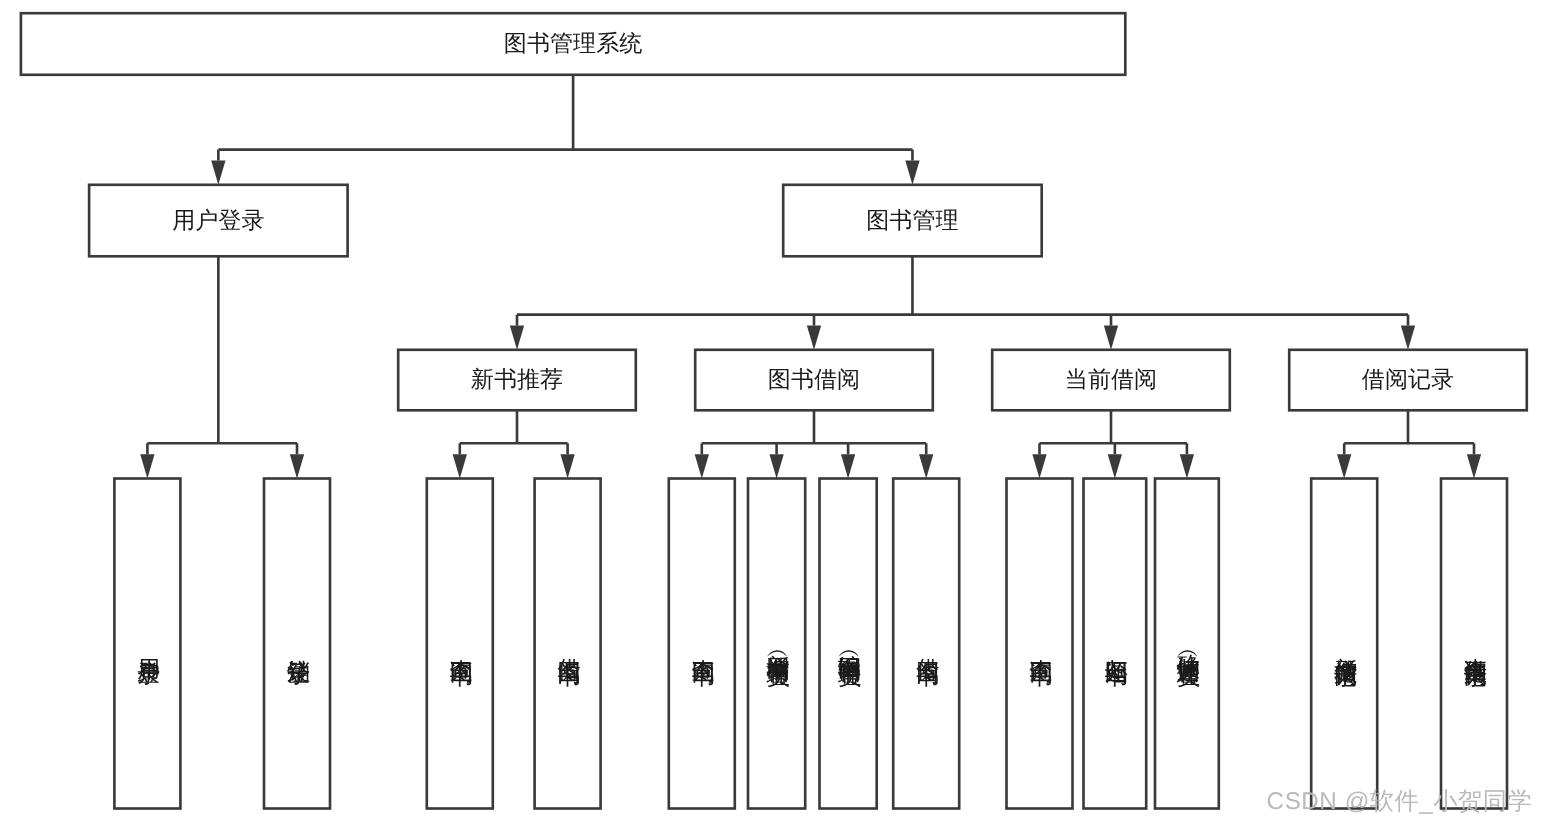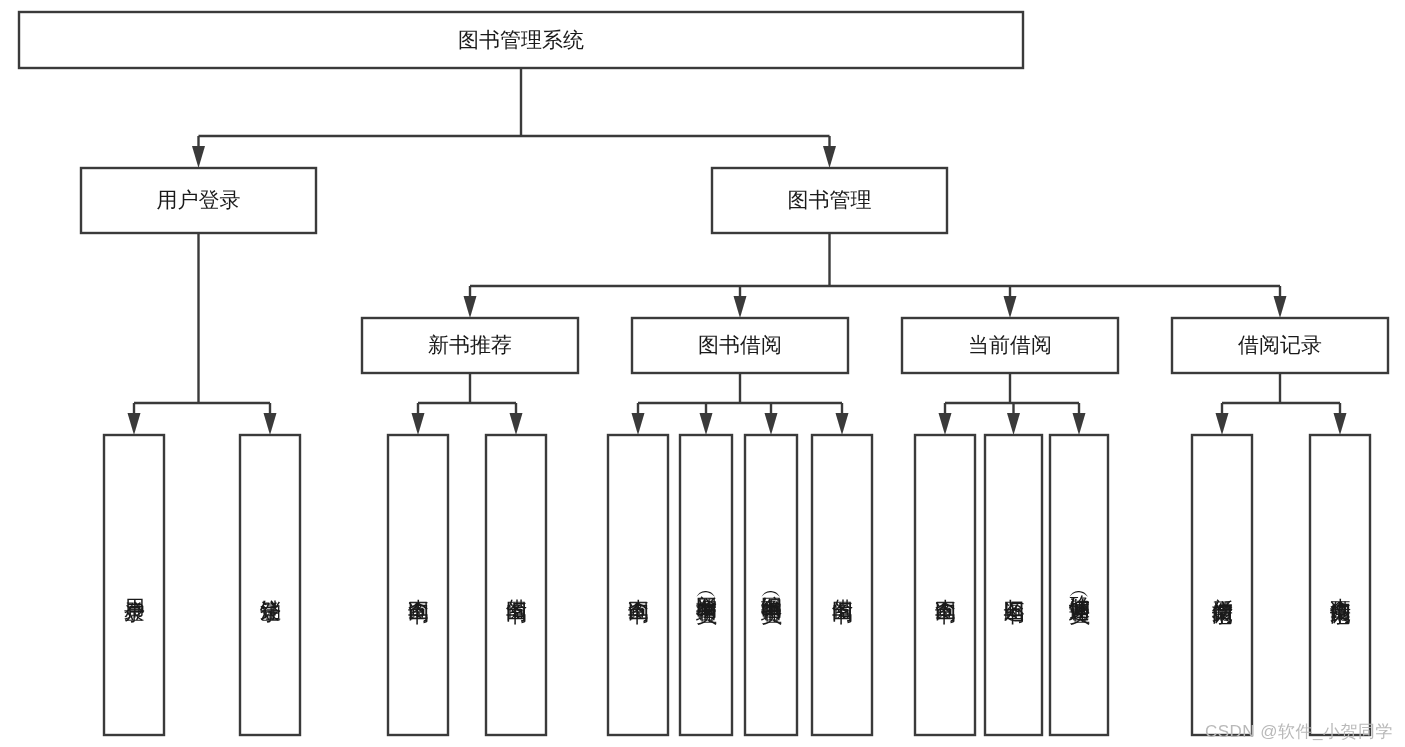--- a/index.html
+++ b/index.html
@@ -63,21 +63,21 @@
     letter-spacing: 1.5px;
     color: #1a1a1a;
     white-space: nowrap;
     text-align: center;
   }
   .watermark {
     position: absolute;
     right: 12px;
     bottom: 4px;
     font-family: "Liberation Sans", "DejaVu Sans", sans-serif;
-    font-size: 17px;
+    font-size: 22px;
     color: #b9b9b9;
     white-space: nowrap;
     letter-spacing: 0.5px;
     margin-left: 22px;
   }
 </style>
 </head>
 <body>
 
 <div id="canvas">

